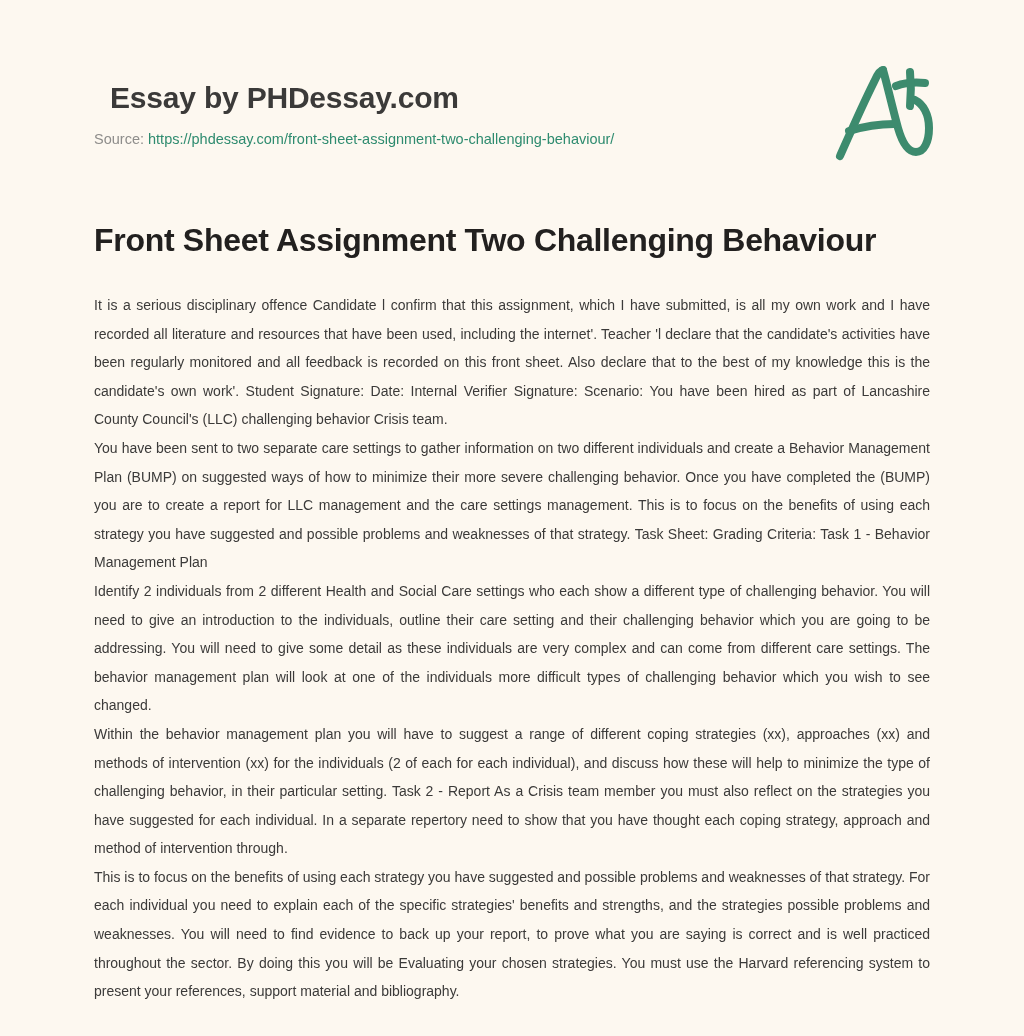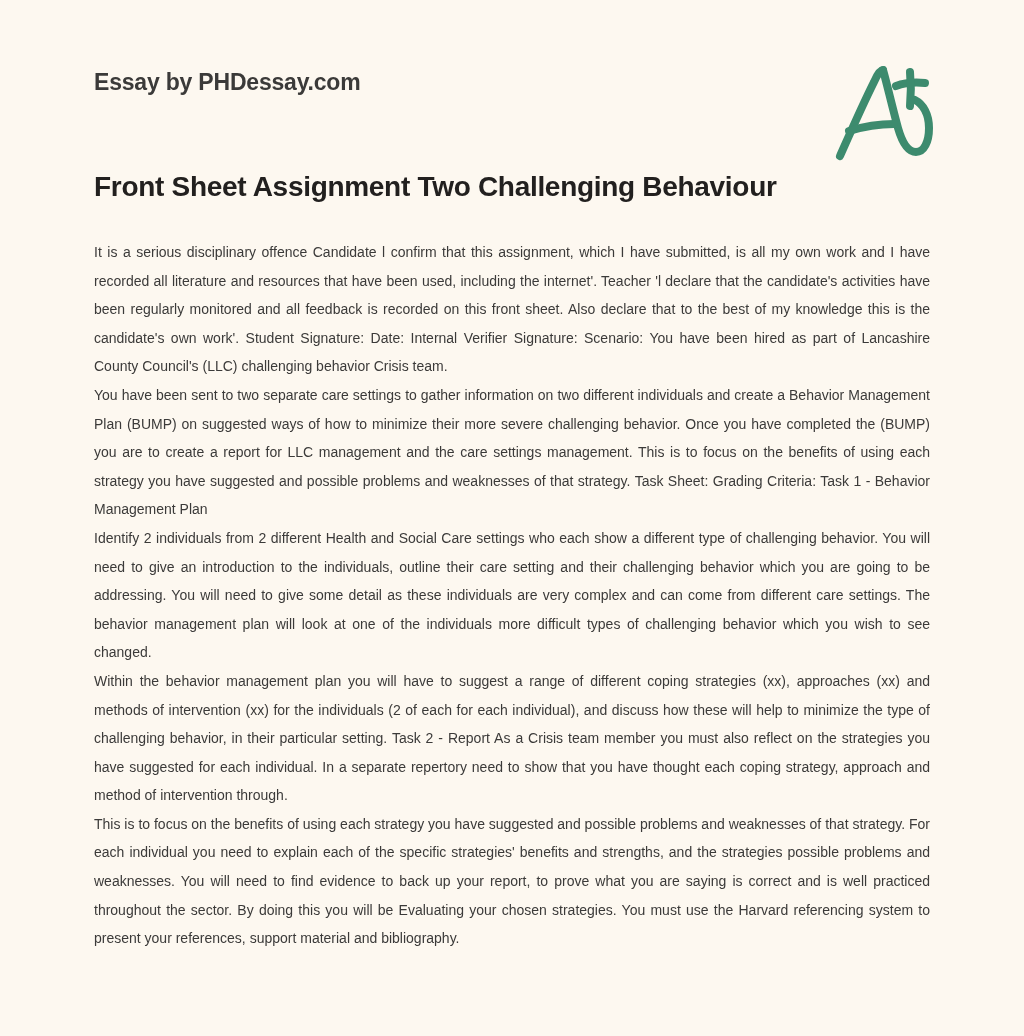--- a/index.html
+++ b/index.html
@@ -23,26 +23,26 @@
     padding: 0;
     overflow: hidden;
   }
 
   
   .header {
     position: relative;
     padding: 68px 94px 0 94px;
   }
   .brand-line {
-    font-size: 23px;
+    font-size: 30px;
     font-weight: bold;
     color: #3b3a39;
     letter-spacing: -0.2px;
     line-height: 28px;
-    margin: 0;
+    margin: 16px;
   }
   .source-line {
     margin-top: 17px;
     font-size: 14.5px;
     line-height: 20px;
     color: #8e8d8b;
     white-space: nowrap;
   }
   .source-label {
     color: #8e8d8b;
@@ -64,21 +64,21 @@
   .logo svg {
     display: block;
     width: 100%;
     height: 100%;
   }
 
   
   .doc-title {
     margin: 0;
     padding: 72px 54px 0 94px;
-    font-size: 28px;
+    font-size: 32px;
     font-weight: bold;
     line-height: 38px;
     letter-spacing: -0.3px;
     color: #22201f;
   }
 
   
   .article {
     padding: 0 94px 40px 94px;
   }
@@ -98,20 +98,24 @@
     margin-top: 32px;
   }
 </style>
 </head>
 <body>
 
 <div class="page">
 
   <div class="header">
     <div class="brand-line">Essay by PHDessay.com</div>
+    <div class="source-line">
+      <span class="source-label">Source:</span>
+      <a class="source-link" href="#">https://phdessay.com/front-sheet-assignment-two-challenging-behaviour/</a>
+    </div>
 
     <div class="logo">
       <svg viewBox="0 0 118 108" xmlns="http://www.w3.org/2000/svg" aria-hidden="true">
         <g fill="none" stroke="#3d8b6e" stroke-linecap="round" stroke-linejoin="round">
 
           <path d="M18 98 C 26 80, 40 48, 52 24 C 55 17, 58 12, 61 12" stroke-width="8"></path>
 
           <path d="M61 12 C 64 22, 70 48, 76 70 C 80 84, 86 94, 94 94 C 102 94, 107 84, 107 70 C 107 56, 101 46, 93 42" stroke-width="8"></path>
 
           <path d="M27 73 C 40 69, 58 66, 72 66" stroke-width="8"></path>

